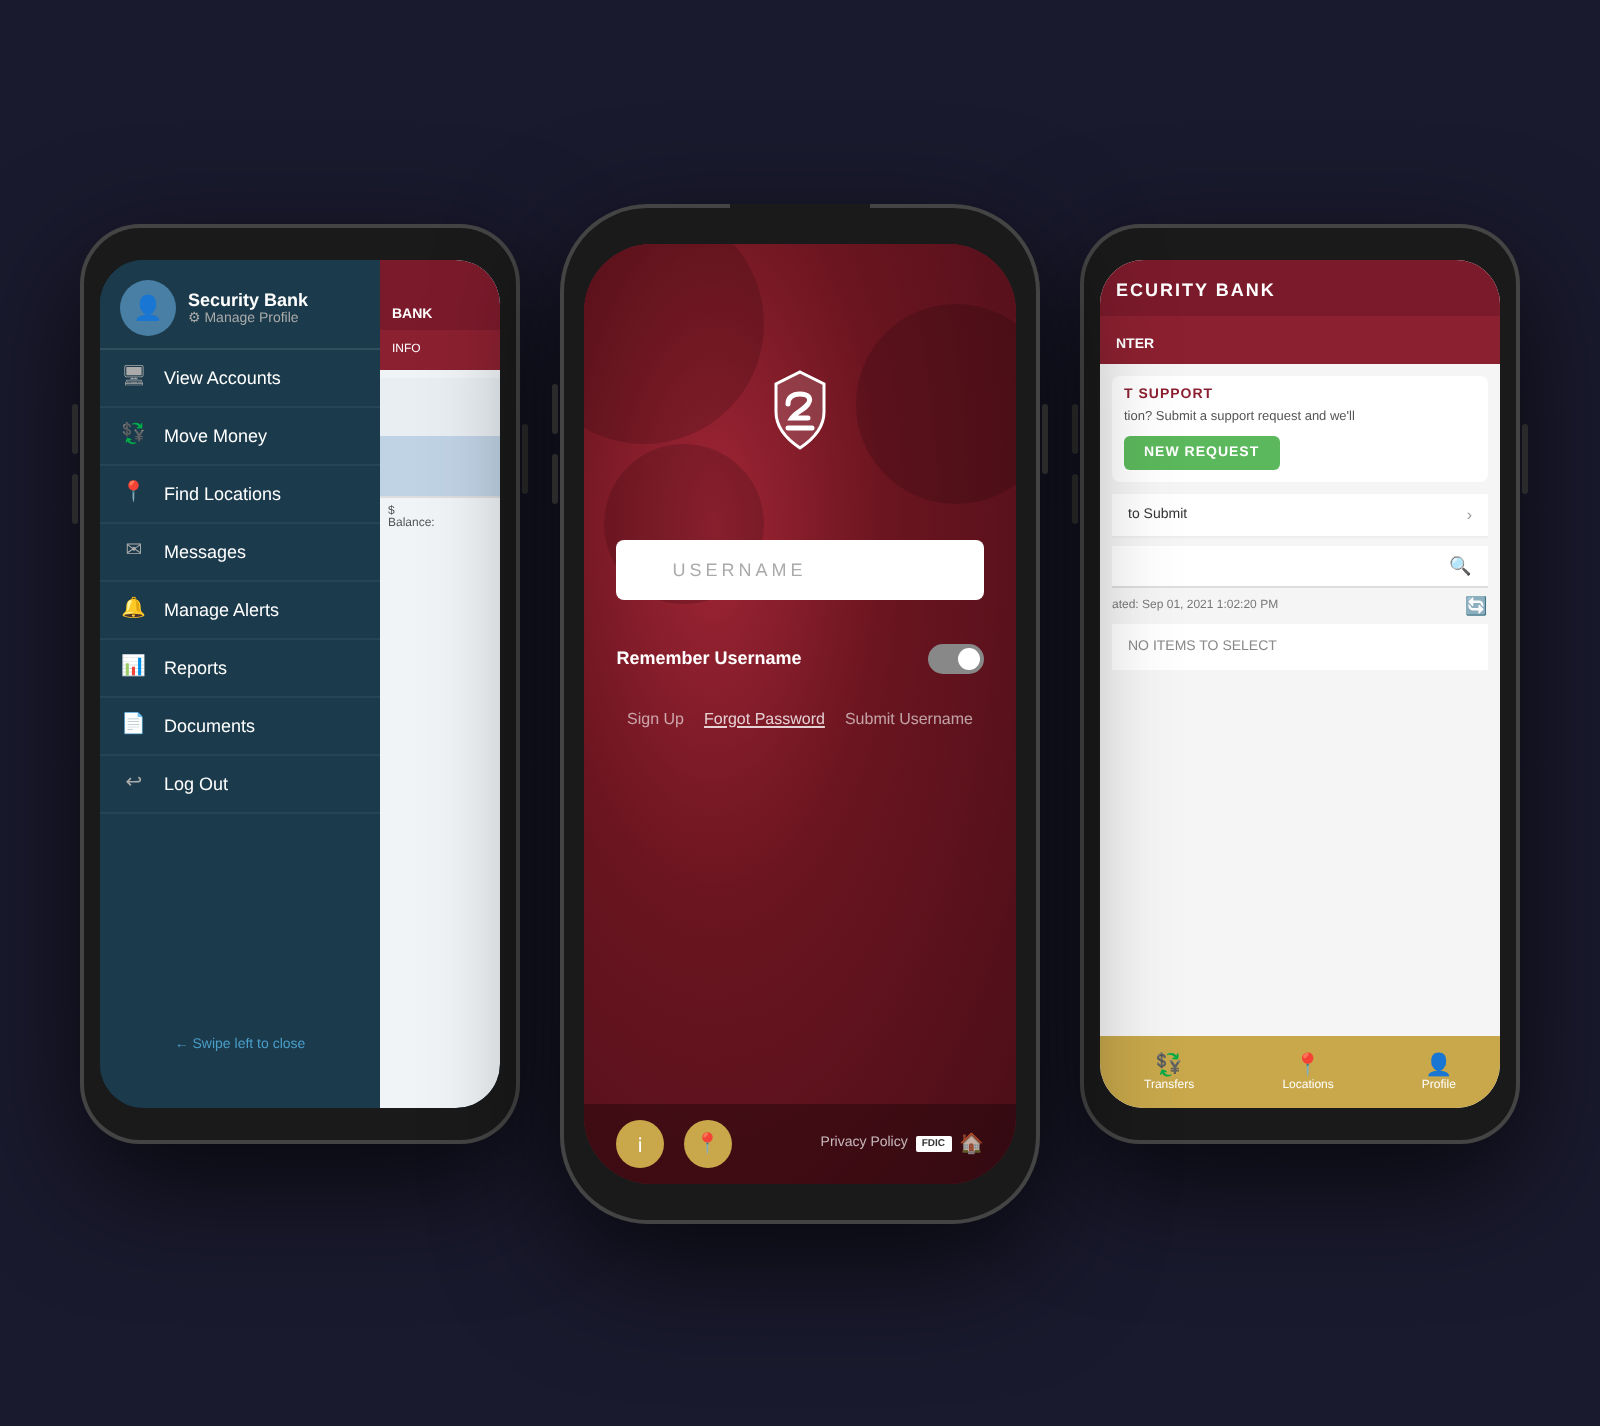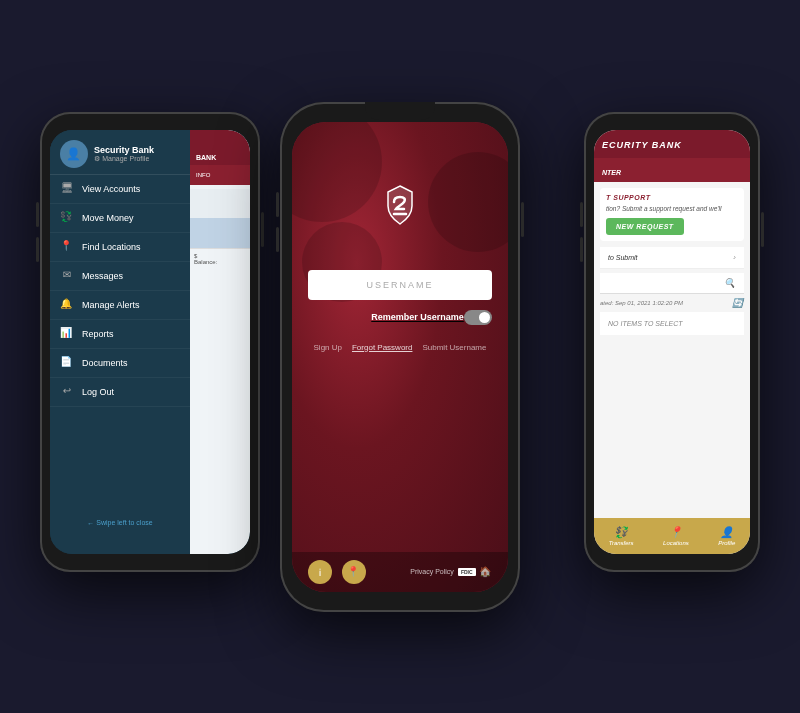--- a/index.html
+++ b/index.html
@@ -149,27 +149,26 @@
       padding: 0 6px;
     }
 
     .behind-info-text {
       color: white;
       font-size: 6px;
     }
 
     
     .phone-right {
-      width: 176px;
+      width: 220px;
       height: 460px;
       right: 30px;
       top: 100px;
       z-index: 1;
       border-radius: 30px;
-      font-style: italic;
     }
 
     .phone-right .phone-screen {
       position: absolute;
       top: 18px; left: 10px; right: 10px; bottom: 18px;
       border-radius: 22px;
       background: #f5f5f5;
       overflow: hidden;
     }
 
@@ -364,44 +363,42 @@
       margin-top: 40px;
       z-index: 1;
       display: flex;
       flex-direction: column;
       gap: 10px;
     }
 
     .login-input {
       background: white;
       border-radius: 4px;
-      padding: 10px 3px;
+      padding: 10px 28px;
       font-size: 9px;
       color: #aaa;
       letter-spacing: 2px;
-      text-align: center;
     }
 
     .sign-in-btn {
       text-align: center;
       margin-top: 6px;
     }
 
     .sign-in-text {
       color: rgba(255,255,255,0.7);
       font-size: 9px;
       letter-spacing: 1px;
     }
 
     .remember-row {
       display: flex;
-      justify-content: flex-end;
-      align-items: center;
-      margin-top: 0;
-      text-decoration: underline;
+      justify-content: space-between;
+      align-items: center;
+      margin-top: 12px;
     }
 
     .remember-label {
       color: white;
       font-size: 9px;
       font-weight: 600;
     }
 
     .toggle {
       width: 28px;

